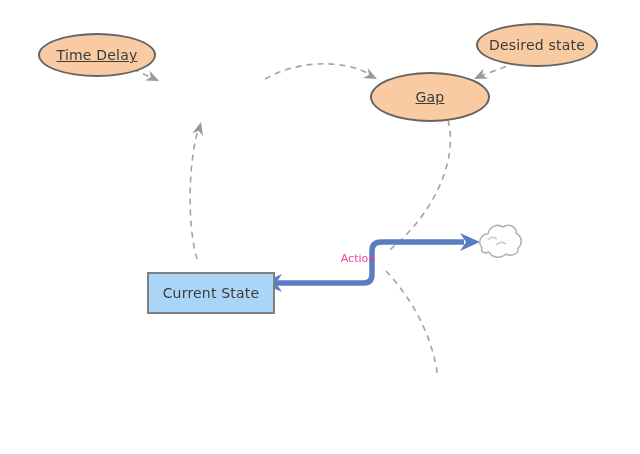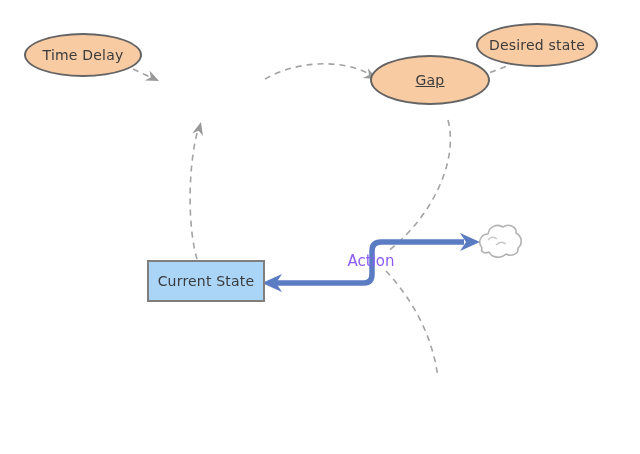--- a/index.html
+++ b/index.html
@@ -26,24 +26,24 @@
     background:#f9cba3;
     border:2px solid #646464;
     border-radius:50%;
   }
   .stock{
     background:#abd5f7;
     border:2px solid #7f7f7f;
   }
   .flow-label{
     position:absolute;
-    left:341px;top:252px;width:60px;
+    left:328px;top:252px;width:60px;
     text-align:center;
-    color:#8b5cf6;
-    font-size:15px;
+    color:#ec4899;
+    font-size:11px;
     z-index:3;
   }
 </style>
 </head>
 <body>
 
 <div class="canvas">
 
   <svg width="640" height="454" viewBox="0 0 640 454">
 
@@ -73,33 +73,33 @@
                C 489 227 497 223 503 227
                C 509 223 517 227 516 233
                C 522 236 523 244 518 248
                C 519 254 511 257 506 254
                C 501 259 492 258 489 252
                C 485 254 480 252 482 248 Z" fill="#ffffff" stroke="#b3b3b3" stroke-width="1.6" stroke-linejoin="round"></path>
       <path d="M 488 240 Q 492 235 497 239 M 496 245 Q 501 240 506 244" fill="none" stroke="#c6c6c6" stroke-width="1.3"></path>
     </g>
   </svg>
 
-  <div class="node ellipse" style="left:24px;top:33px;width:118px;height:44px;">
+  <div class="node ellipse" style="left:38px;top:33px;width:118px;height:44px;text-decoration:underline;">
     <span>Time Delay</span>
   </div>
 
 
-  <div class="node ellipse" style="left:370px;top:55px;width:120px;height:50px;text-decoration:underline;">
+  <div class="node ellipse" style="left:370px;top:72px;width:120px;height:50px;text-decoration:underline;">
     <span>Gap</span>
   </div>
 
   <div class="node ellipse" style="left:476px;top:23px;width:122px;height:44px;">
     <span>Desired state</span>
   </div>
 
-  <div class="node stock" style="left:147px;top:260px;width:118px;height:42px;">
+  <div class="node stock" style="left:147px;top:272px;width:128px;height:42px;">
     <span>Current State</span>
   </div>
 
 
   <div class="flow-label">Action</div>
 
 </div>
 
 </body></html>

